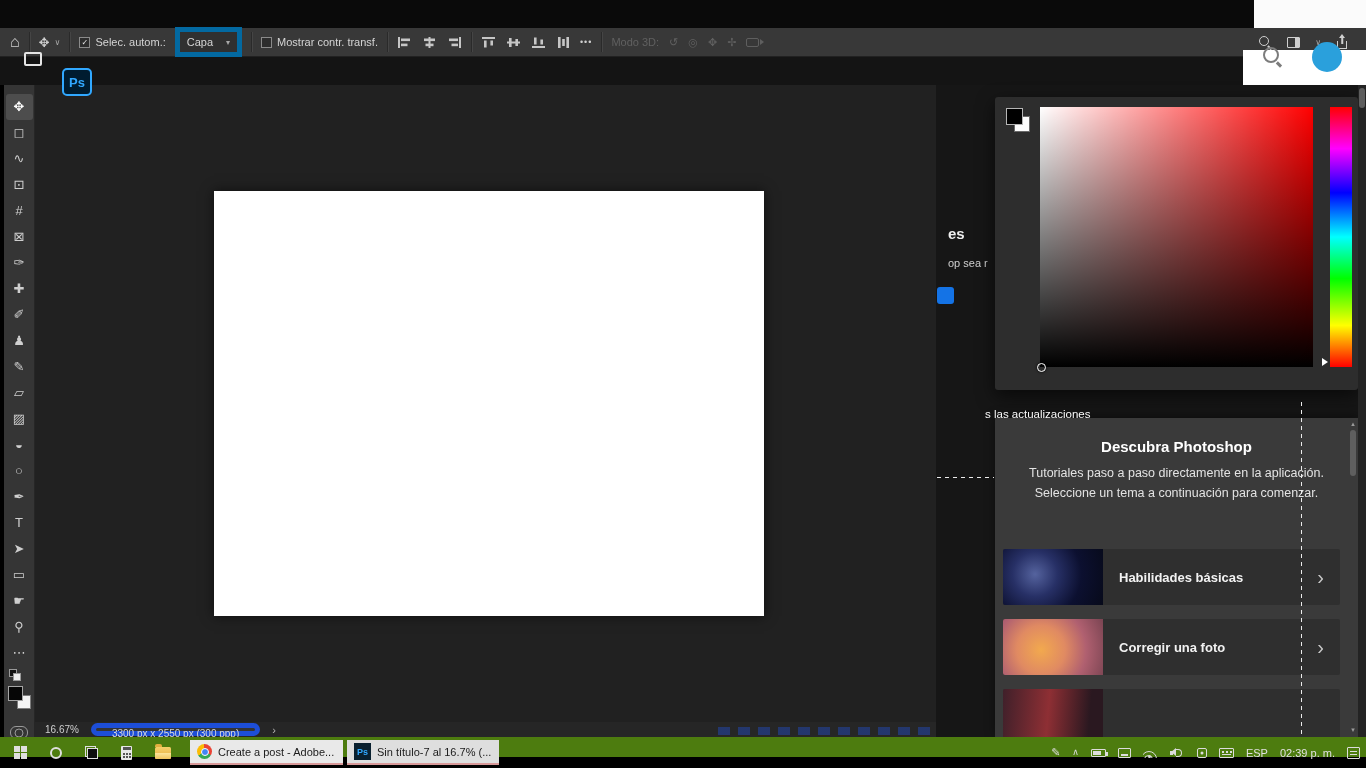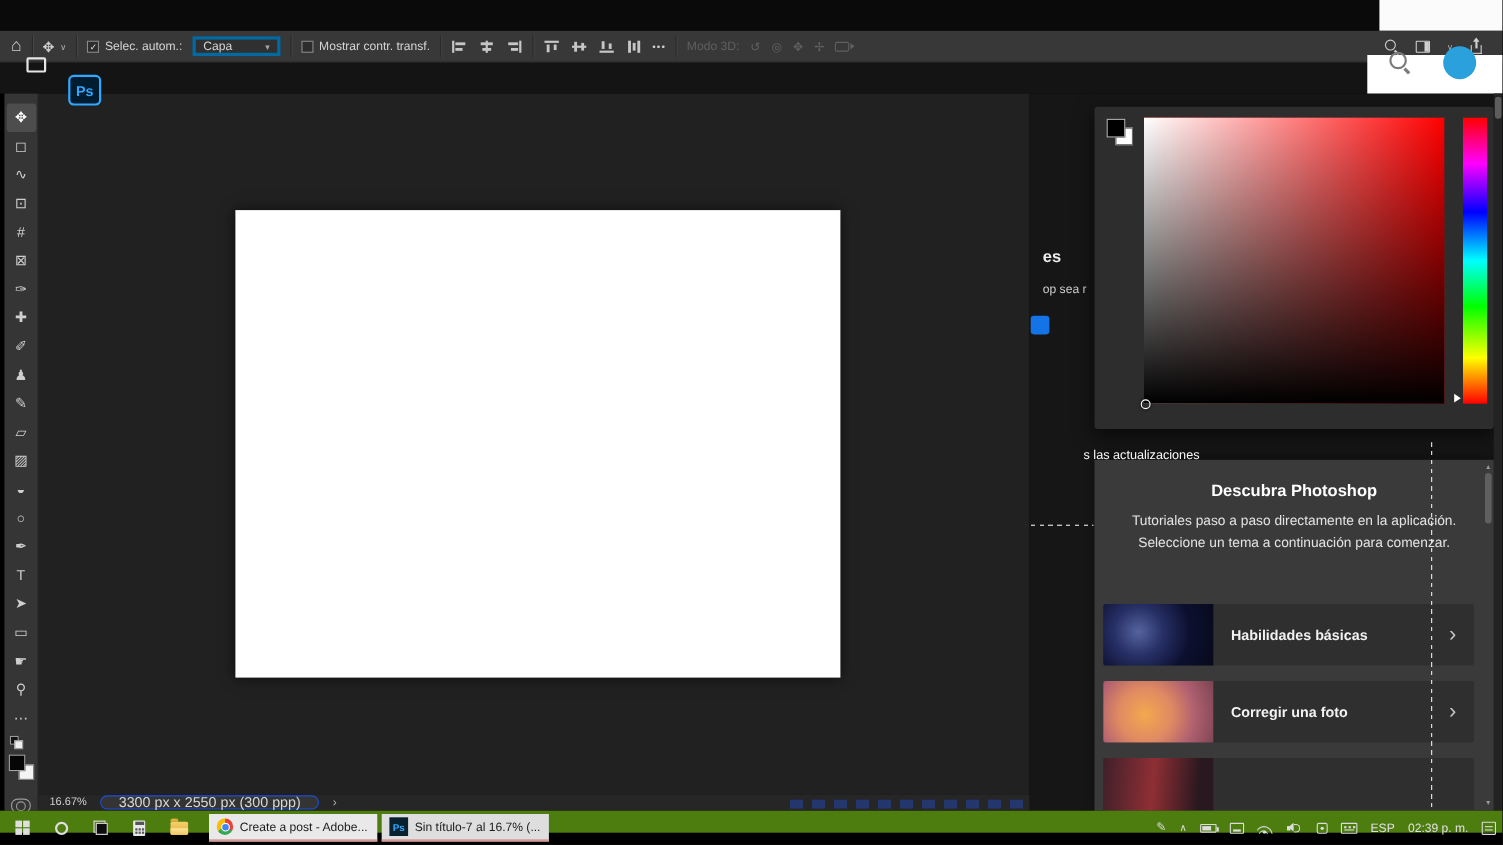--- a/index.html
+++ b/index.html
@@ -12,21 +12,21 @@
 
   
   #options-bar{position:absolute;left:0;top:28px;width:1366px;height:29px;background:#383838;border-bottom:1px solid #212121;display:flex;align-items:center;gap:9px;padding:0 10px;color:#d4d4d4;font-size:11px;z-index:5}
   .ob-div{width:1px;height:20px;background:#2a2a2a;box-shadow:1px 0 0 #454545;flex:none}
   .ob-group{display:flex;align-items:center;gap:5px;flex:none}
   .ob-icon{font-size:13px;color:#cfcfcf;line-height:1}
   #ob-home{font-size:16px}
   .chev-sm{font-size:8px;color:#a8a8a8}
   .checkbox{width:11px;height:11px;border:1px solid #8a8a8a;background:#2d2d2d;display:flex;align-items:center;justify-content:center;font-size:8px;color:#e8e8e8;flex:none}
   .checkbox.unchecked{color:transparent}
-  .dropdown{display:flex;align-items:center;gap:30px;border:3px solid #0369a1;background:#303030;padding:1px 7px;height:18px}
+  .dropdown{display:flex;align-items:center;gap:13px;border:5px solid #0369a1;background:#303030;padding:1px 7px;height:30px}
   .svg-ic{display:flex;align-items:center}
   .svg-ic svg{fill:#c6c6c6}
   .grayed{color:#606060}
   .ellipsis{font-size:9px;letter-spacing:1px;color:#cfcfcf}
   #ob-right{margin-left:auto;display:flex;align-items:center;gap:15px;padding-right:8px}
   .mag{position:relative;width:14px;height:14px;display:inline-block}
   .mag::before{content:"";position:absolute;left:1px;top:1px;width:8px;height:8px;border:1.5px solid #cfcfcf;border-radius:50%}
   .mag::after{content:"";position:absolute;left:10px;top:10px;width:4.5px;height:1.6px;background:#cfcfcf;transform:rotate(45deg);transform-origin:left center}
   .panel-ic{width:13px;height:11px;border:1.5px solid #cfcfcf;border-radius:1px;position:relative;display:inline-block}
   .panel-ic::after{content:"";position:absolute;right:0;top:0;bottom:0;width:4px;background:#cfcfcf}
@@ -57,21 +57,21 @@
   #fgbg-widget{position:relative;width:27px;height:30px;margin-top:4px;flex:none}
   #fg-sw{position:absolute;left:2px;top:2px;width:15px;height:15px;background:#060606;border:1px solid #a5a5a5;z-index:2}
   #bg-sw{position:absolute;left:11px;top:11px;width:14px;height:14px;background:#f4f4f4;border:1px solid #7d7d7d}
   #quickmask{width:18px;height:13px;border:1px solid #9a9a9a;border-radius:6px;margin-top:12px;position:relative;flex:none}
   #quickmask::after{content:"";position:absolute;left:50%;top:50%;transform:translate(-50%,-50%);width:7px;height:7px;border:1px solid #9a9a9a;border-radius:50%}
 
   
   #canvas-area{position:absolute;left:35px;top:85px;width:901px;height:637px;background:#212121;z-index:1}
   #document{position:absolute;left:214px;top:191px;width:550px;height:425px;background:#ffffff;box-shadow:0 0 12px rgba(0,0,0,.6);z-index:2}
   #status-bar{position:absolute;left:35px;top:722px;width:901px;height:15px;background:#262626;display:flex;align-items:center;gap:12px;padding-left:10px;font-size:10px;color:#cfcfcf;z-index:3}
-  .status-pill{height:13px;line-height:11px;padding:0 16px;background:#343434;border:1px solid #1d4ed8;border-radius:8px;font-size:13px;color:#d8d8d8}
+  .status-pill{height:13px;line-height:11px;padding:0 16px;background:#343434;border:5px solid #1d4ed8;border-radius:8px;font-size:10px;color:#d8d8d8}
   #status-chev{color:#b5b5b5;font-size:11px}
 
   
   #right-region{position:absolute;left:936px;top:85px;width:430px;height:652px;background:#161616;z-index:1}
   #frag-es{position:absolute;left:948px;top:225px;font-size:15px;font-weight:bold;color:#efefef;z-index:2}
   #frag-line{position:absolute;left:948px;top:257px;font-size:11px;color:#cfcfcf;z-index:2}
   #frag-chip{position:absolute;left:937px;top:287px;width:17px;height:17px;border-radius:3px;background:#1473e6;z-index:2}
   #frag-upd{position:absolute;left:985px;top:408px;font-size:11.5px;font-weight:normal;color:#fafafa;z-index:12}
   #bottom-frag{position:absolute;left:718px;top:727px;width:220px;height:8px;z-index:6;background:repeating-linear-gradient(90deg,#233a7a 0 12px,rgba(35,58,122,0) 12px 20px);opacity:.85}
   #dashed-v{position:absolute;left:1301px;top:402px;width:1px;height:335px;background:repeating-linear-gradient(to bottom,#ececec 0 4px,transparent 4px 8px);z-index:40}

